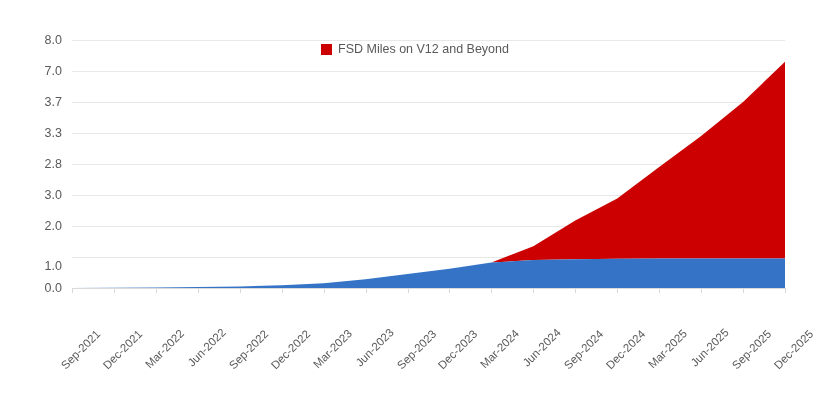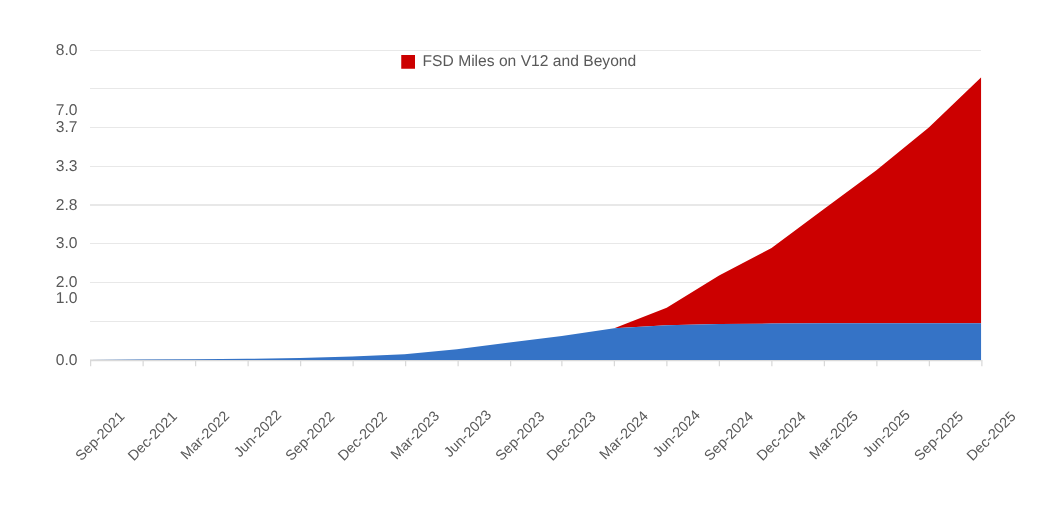--- a/index.html
+++ b/index.html
@@ -57,27 +57,27 @@
   }
   .caption sup{font-size:9px;vertical-align:super;font-weight:bold;}
 </style>
 </head>
 <body>
 
 <div id="chart-root">
 
   <div class="y-axis">
       <div class="y-tick" style="top: 288px;">0.0</div>
-      <div class="y-tick" style="top: 239px;">1.0</div>
+      <div class="y-tick" style="top: 266px;">1.0</div>
       <div class="y-tick" style="top: 226px;">2.0</div>
       <div class="y-tick" style="top: 195px;">3.0</div>
       <div class="y-tick" style="top: 164px;">2.8</div>
       <div class="y-tick" style="top: 133px;">3.3</div>
       <div class="y-tick" style="top: 102px;">3.7</div>
-      <div class="y-tick" style="top: 88px;">7.0</div>
+      <div class="y-tick" style="top: 71px;">7.0</div>
       <div class="y-tick" style="top: 40px;">8.0</div>
     </div>
 
   <div class="plot">
     <svg class="plot-svg" viewBox="0 0 713 248" preserveAspectRatio="none">
       <g>
           <line x1="0" x2="713" y1="248" y2="248" stroke="#e8e8e8" stroke-width="1" shape-rendering="crispEdges"></line>
           <line x1="0" x2="713" y1="217" y2="217" stroke="#e8e8e8" stroke-width="1" shape-rendering="crispEdges"></line>
           <line x1="0" x2="713" y1="186" y2="186" stroke="#e8e8e8" stroke-width="1" shape-rendering="crispEdges"></line>
           <line x1="0" x2="713" y1="155" y2="155" stroke="#e8e8e8" stroke-width="1" shape-rendering="crispEdges"></line>

